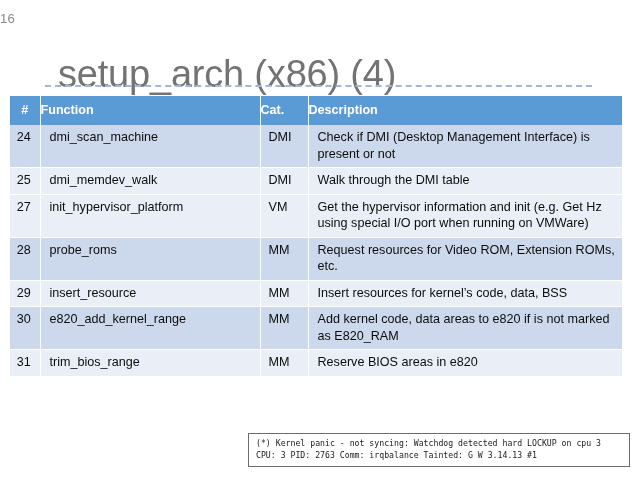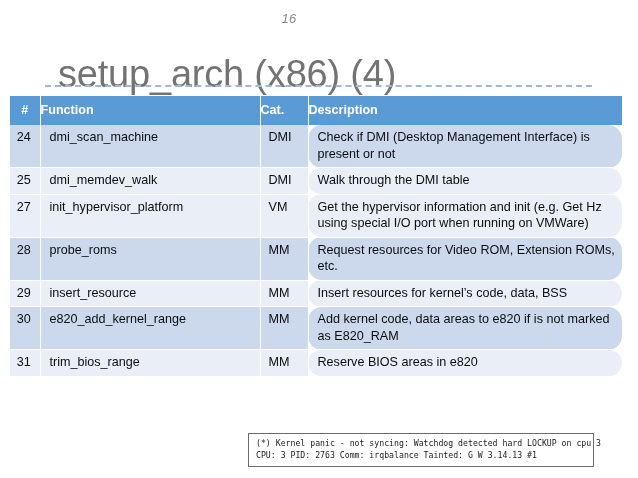--- a/index.html
+++ b/index.html
@@ -15,25 +15,24 @@
     font-family: "Liberation Sans", sans-serif;
     color: #000000;
   }
 
   
   #slide-number {
     position: absolute;
     top: 11px;
     left: 0;
     width: 578px;
-    text-align: center;
+    text-align: left;
     font-size: 13px;
     color: #8a8a8a;
     letter-spacing: 0.3px;
-    font-style: italic;
   }
 
   
   #slide-title {
     position: absolute;
     top: 32px;
     left: 58px;
     font-size: 38px;
     line-height: 34px;
     font-weight: 400;
@@ -83,35 +82,35 @@
 
   #fn-table tbody td {
     padding: 4px 0 5px 0;
     vertical-align: top;
     border-right: 1px solid #ffffff;
     border-bottom: 1px solid #ffffff;
     line-height: 16.5px;
     color: #0d0d0d;
     margin-left: 21px;
   }
-  #fn-table tbody td:last-child { border-right: none; border-radius: 14px; }
+  #fn-table tbody td:last-child { border-right: none; }
   #fn-table tbody tr.band-a td { background: #ccd8ec; }
   #fn-table tbody tr.band-b td { background: #e9eef7; }
 
   .cell-num  { text-align: center; padding-right: 2px !important; }
   .cell-fn   { padding-left: 9px !important; padding-right: 6px !important; word-wrap: break-word; }
   .cell-cat  { padding-left: 8px !important; }
   .cell-desc { padding-left: 9px !important; padding-right: 7px !important; }
 
   
   #kernel-callout {
     position: absolute;
     left: 248px;
     top: 433px;
-    width: 346px;
+    width: 382px;
     box-sizing: border-box;
     background: #ffffff;
     border: 1px solid #6b6b6b;
     padding: 4px 6px 5px 7px;
     font-family: "DejaVu Sans Mono", "Liberation Mono", monospace;
     font-size: 8.2px;
     line-height: 11.6px;
     color: #1a1a1a;
     white-space: nowrap;
   }

